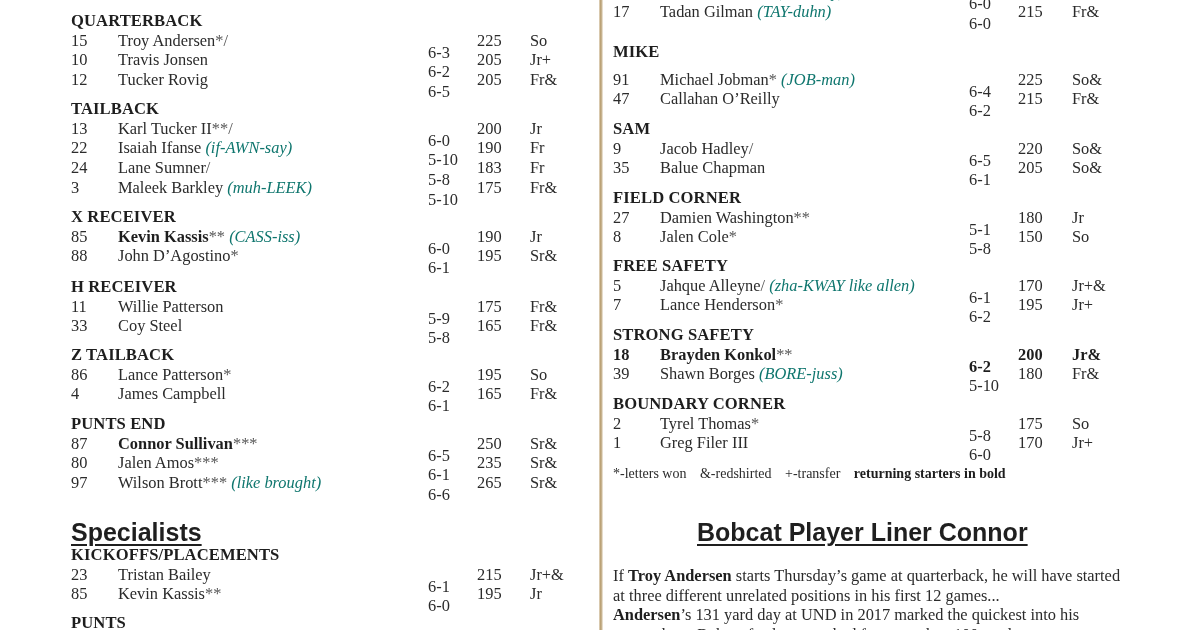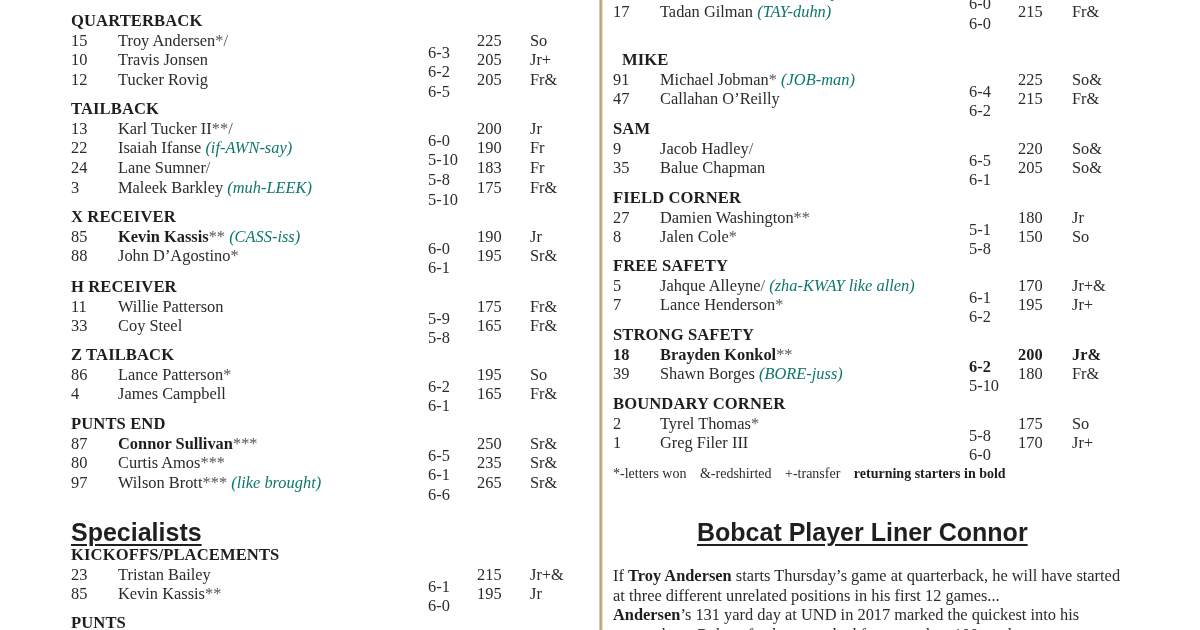--- a/index.html
+++ b/index.html
@@ -145,21 +145,21 @@
     <div class="heading" style="top: 414px;">PUNTS END</div>
     <div class="row" style="top: 433.7px;">
       <span class="num">87</span>
       <span class="name"><span class="bold">Connor Sullivan</span><span class="mark">***</span></span>
       <span class="ht">6-5</span>
       <span class="wt">250</span>
       <span class="cl">Sr&amp;</span>
     </div>
     <div class="row" style="top: 453.4px;">
       <span class="num">80</span>
-      <span class="name"><span>Curtis Amos</span><span class="mark">***</span></span>
+      <span class="name"><span>Jalen Amos</span><span class="mark">***</span></span>
       <span class="ht">6-1</span>
       <span class="wt">235</span>
       <span class="cl">Sr&amp;</span>
     </div>
     <div class="row" style="top: 473.1px;">
       <span class="num">97</span>
       <span class="name"><span>Wilson Brott</span><span class="mark">***</span> <span class="pron">(like brought)</span></span>
       <span class="ht">6-6</span>
       <span class="wt">265</span>
       <span class="cl">Sr&amp;</span>
@@ -202,21 +202,21 @@
       <span class="wt">215</span>
       <span class="cl">Jr&amp;</span>
     </div>
     <div class="row" style="top: 1.7px;">
       <span class="num">17</span>
       <span class="name"><span>Tadan Gilman</span> <span class="pron">(TAY-duhn)</span></span>
       <span class="ht">6-0</span>
       <span class="wt">215</span>
       <span class="cl">Fr&amp;</span>
     </div>
-    <div class="heading" style="top: 50px; margin-left: 9px;">MIKE</div>
+    <div class="heading" style="top: 42px;">MIKE</div>
     <div class="row" style="top: 69.7px;">
       <span class="num">91</span>
       <span class="name"><span>Michael Jobman</span><span class="mark">*</span> <span class="pron">(JOB-man)</span></span>
       <span class="ht">6-4</span>
       <span class="wt">225</span>
       <span class="cl">So&amp;</span>
     </div>
     <div class="row" style="top: 89.4px;">
       <span class="num">47</span>
       <span class="name"><span>Callahan O’Reilly</span></span>

